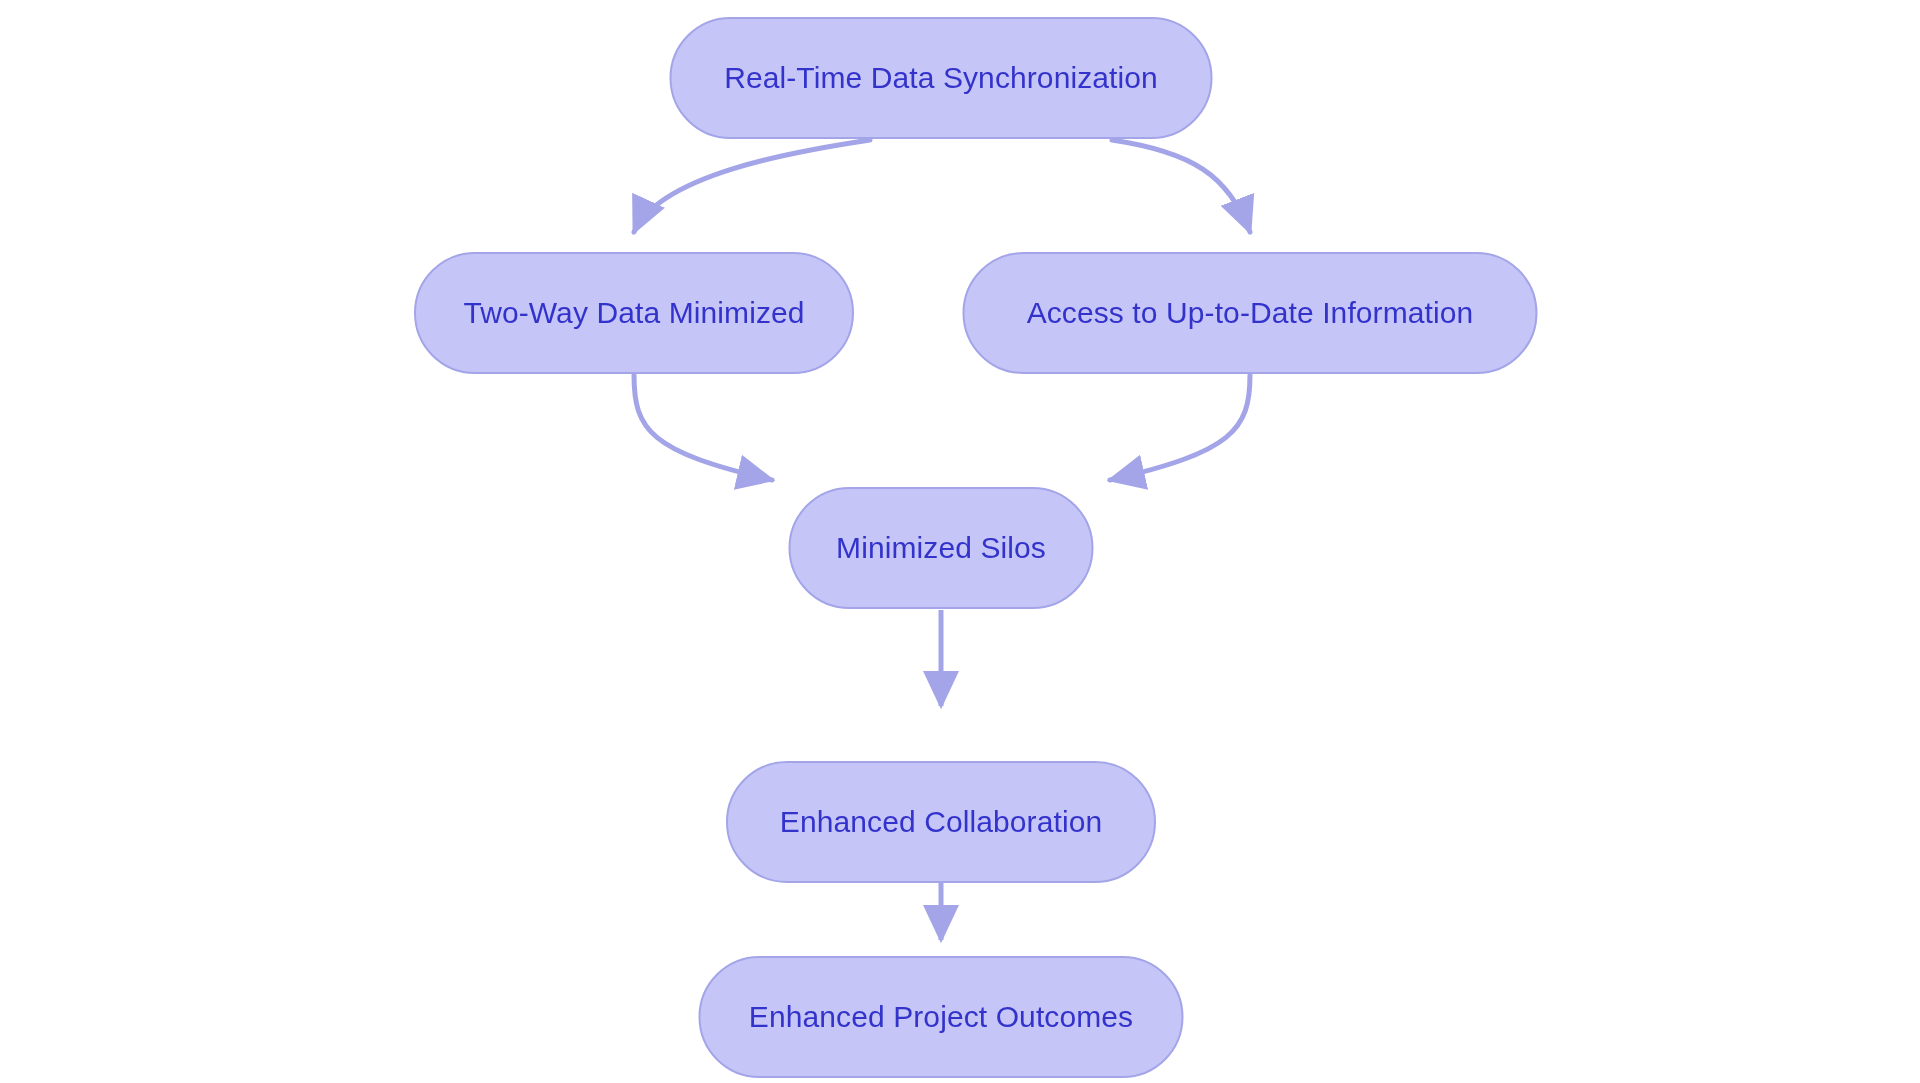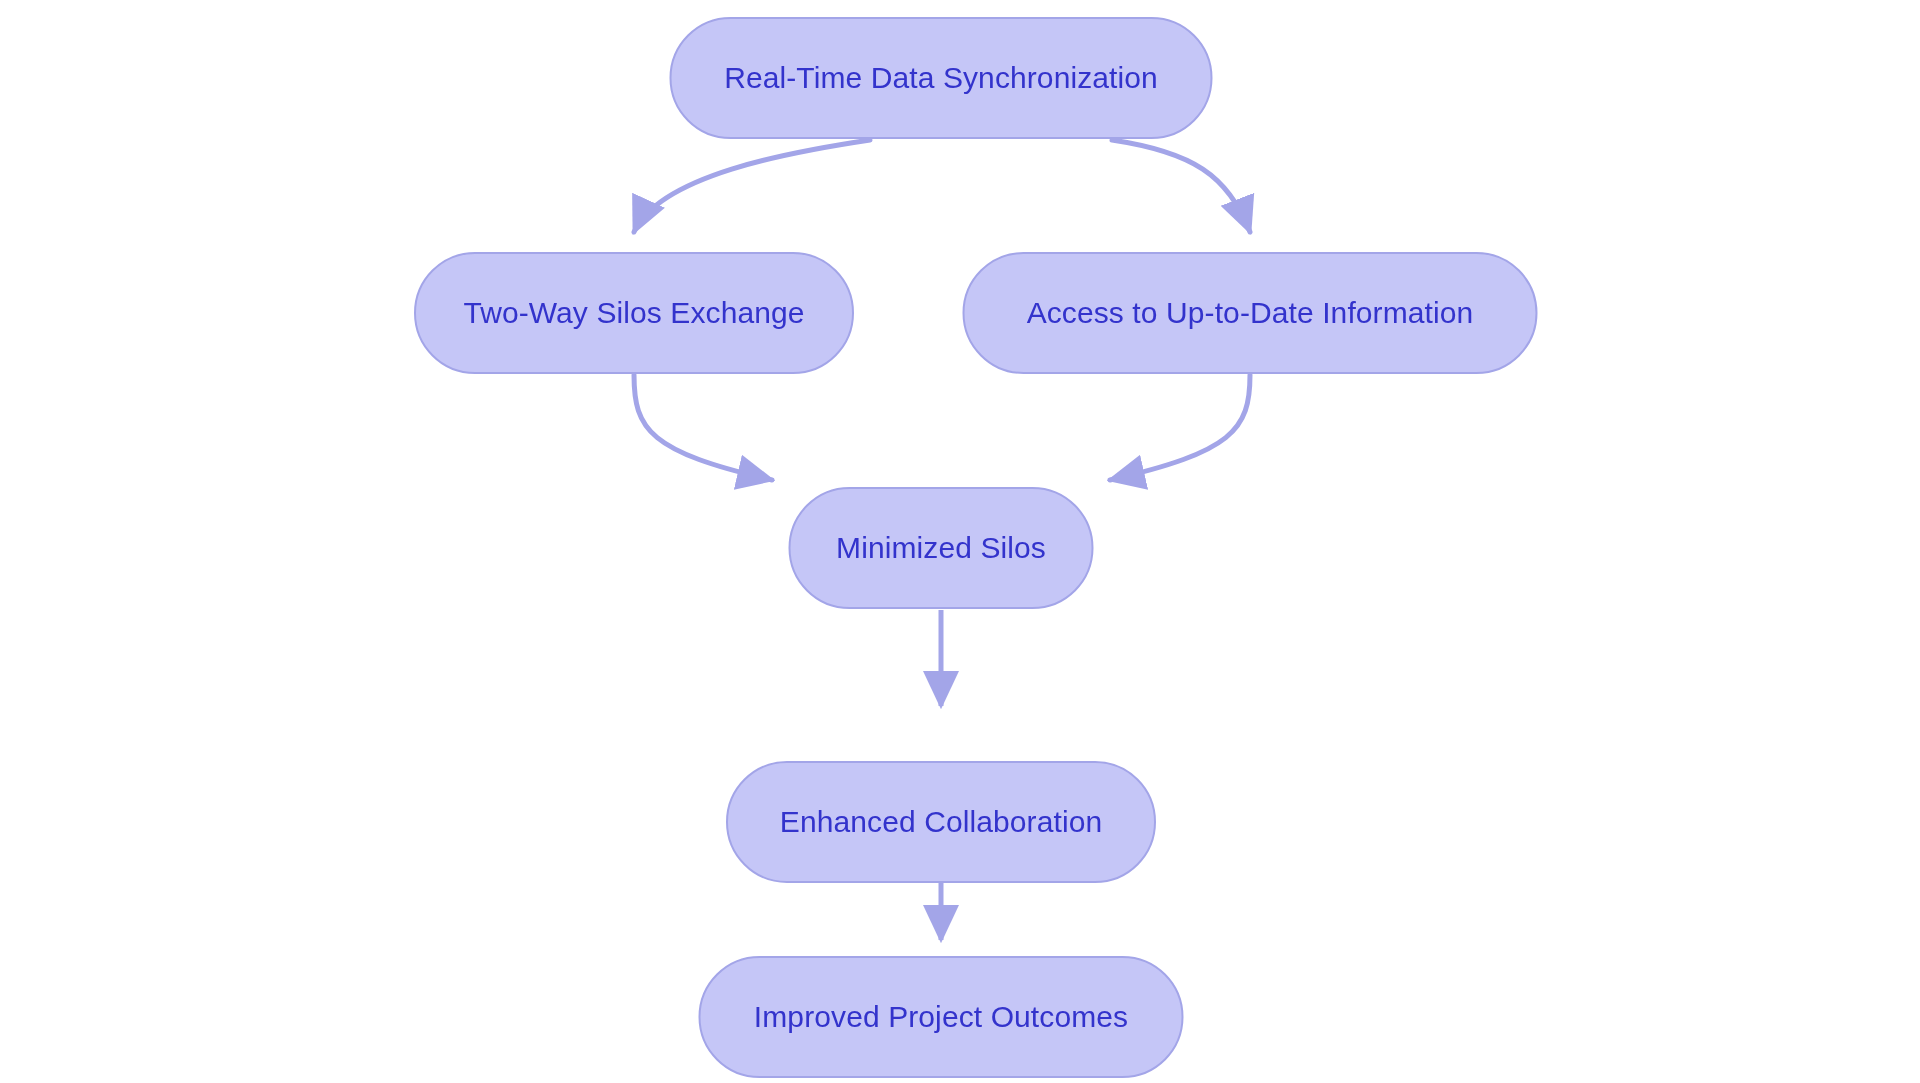--- a/index.html
+++ b/index.html
@@ -79,32 +79,32 @@
     <path d="M 941 610 L 941 706" fill="none" stroke="#a3a5e8" stroke-width="5" stroke-linecap="butt" marker-end="url(#arrow-head)"></path>
 
     <path d="M 941 845 L 941 940" fill="none" stroke="#a3a5e8" stroke-width="5" stroke-linecap="butt" marker-end="url(#arrow-head)"></path>
   </svg>
 
   <div class="flow-node" id="node-root">
     <span class="node-label">Real-Time Data Synchronization</span>
   </div>
 
   <div class="flow-node" id="node-two-way">
-    <span class="node-label">Two-Way Silos Exchange</span>
+    <span class="node-label">Two-Way Data Minimized</span>
   </div>
 
   <div class="flow-node" id="node-access">
     <span class="node-label">Access to Up-to-Date Information</span>
   </div>
 
   <div class="flow-node" id="node-silos">
     <span class="node-label">Minimized Silos</span>
   </div>
 
   <div class="flow-node" id="node-collab">
     <span class="node-label">Enhanced Collaboration</span>
   </div>
 
   <div class="flow-node" id="node-outcomes">
-    <span class="node-label">Improved Project Outcomes</span>
+    <span class="node-label">Enhanced Project Outcomes</span>
   </div>
 
 </div>
 
 </body></html>

